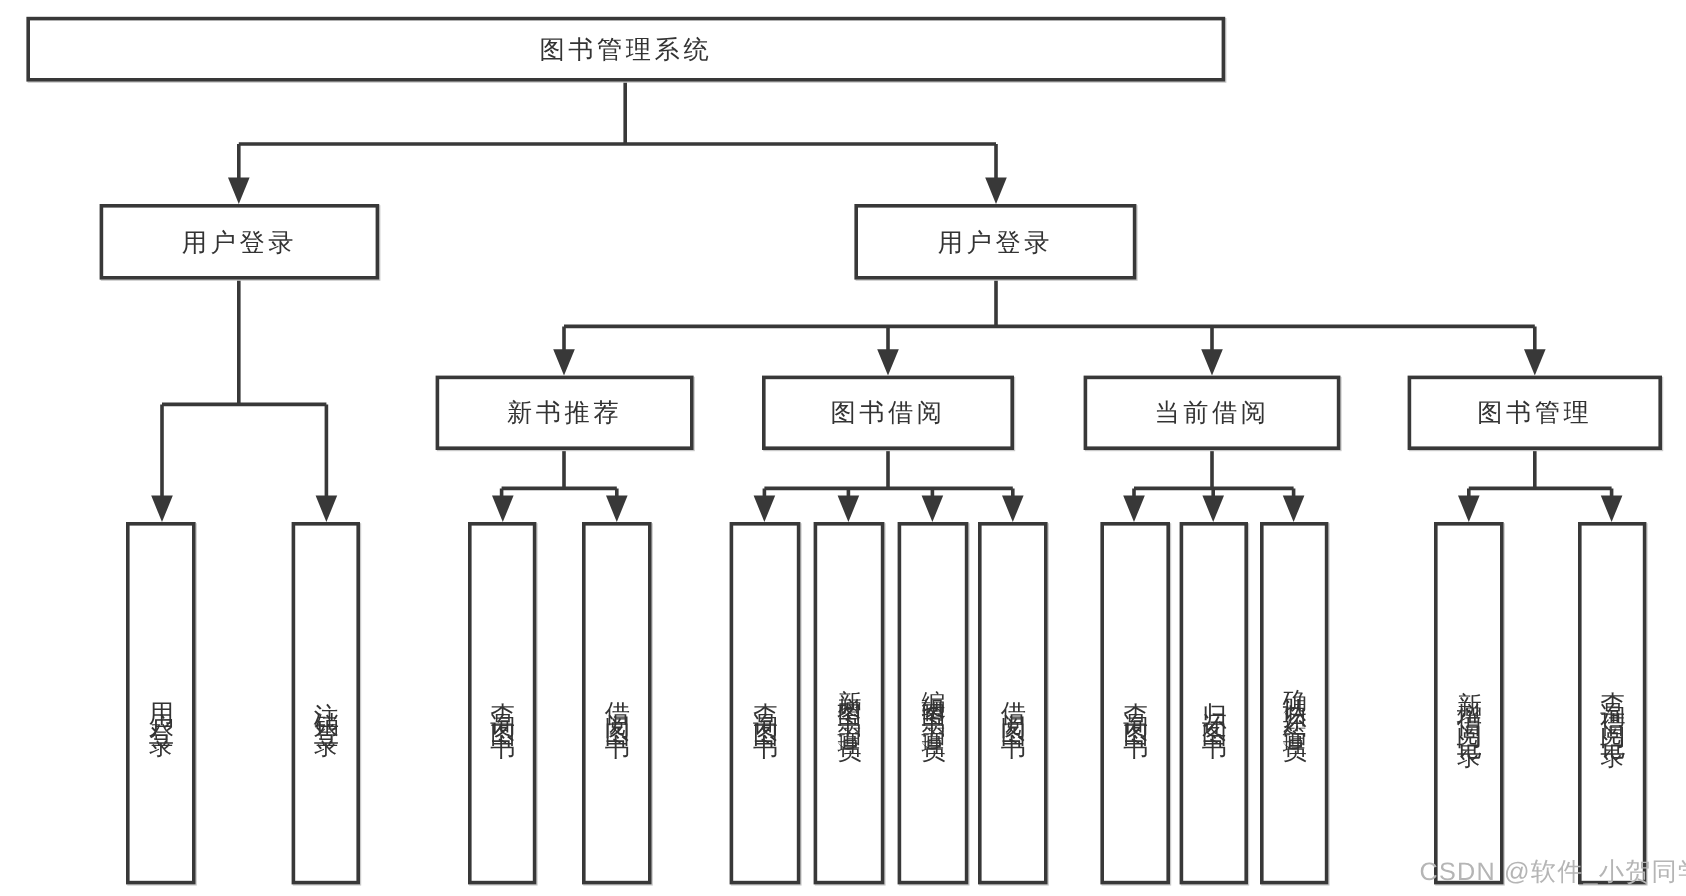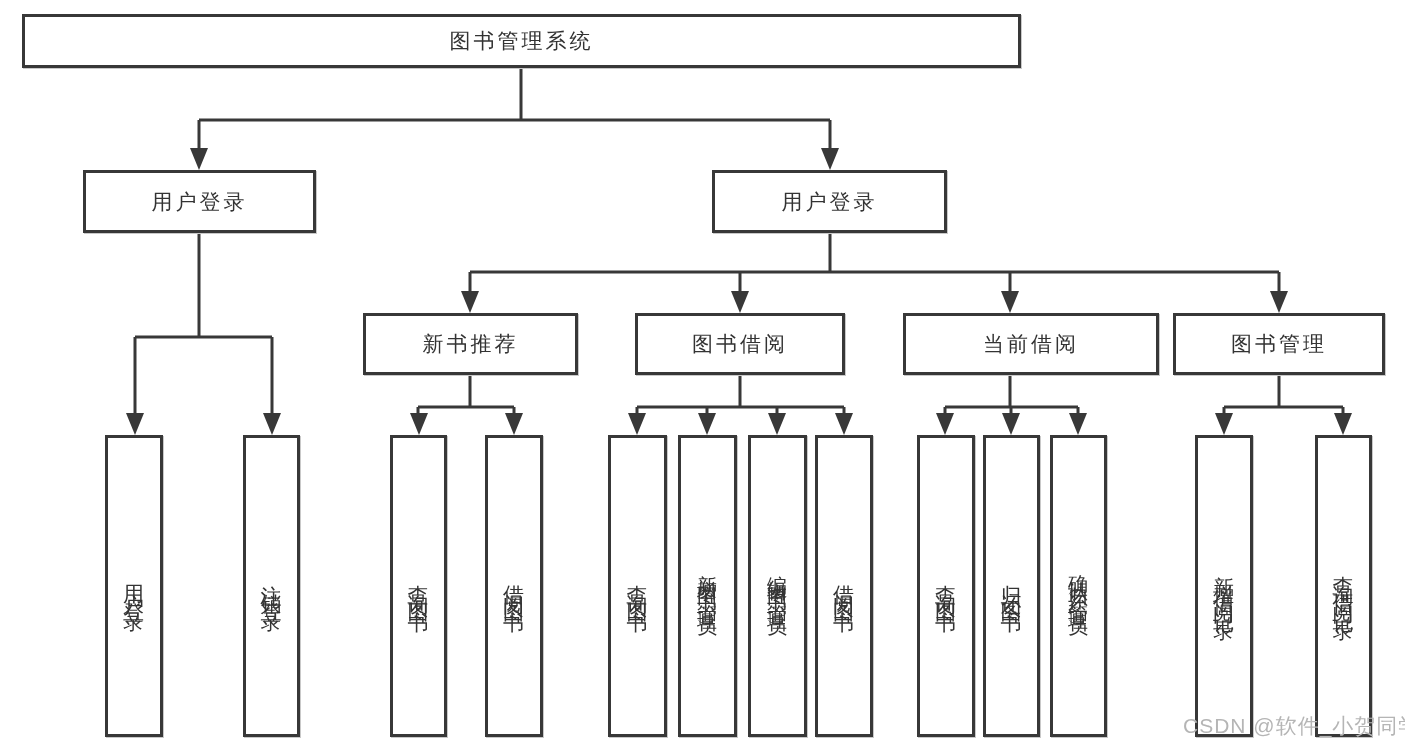--- a/index.html
+++ b/index.html
@@ -91,21 +91,21 @@
     </g>
   </svg>
 
   <div class="box hbox" style="left:22px;top:14px;width:999px;height:54px">图书管理系统</div>
 
   <div class="box hbox" style="left:83px;top:170px;width:233px;height:63px">用户登录</div>
   <div class="box hbox" style="left:712px;top:170px;width:235px;height:63px">用户登录</div>
 
   <div class="box hbox" style="left:635px;top:313px;width:210px;height:62px">图书借阅</div>
   <div class="box hbox" style="left:363px;top:313px;width:215px;height:62px">新书推荐</div>
-  <div class="box hbox" style="left:903px;top:313px;width:256px;height:62px">当前借阅</div>
+  <div class="box hbox" style="left:903px;top:313px;width:214px;height:62px">当前借阅</div>
   <div class="box hbox" style="left:1173px;top:313px;width:212px;height:62px">图书管理</div>
 
   <div class="box vbox" style="left:105px;top:435px;width:58px;height:302px">
     <span class="vtext">用户登录</span>
   </div>
   <div class="box vbox" style="left:243px;top:435px;width:57px;height:302px">
     <span class="vtext">注销登录</span>
   </div>
 
   <div class="box vbox" style="left:390px;top:435px;width:57px;height:302px">

